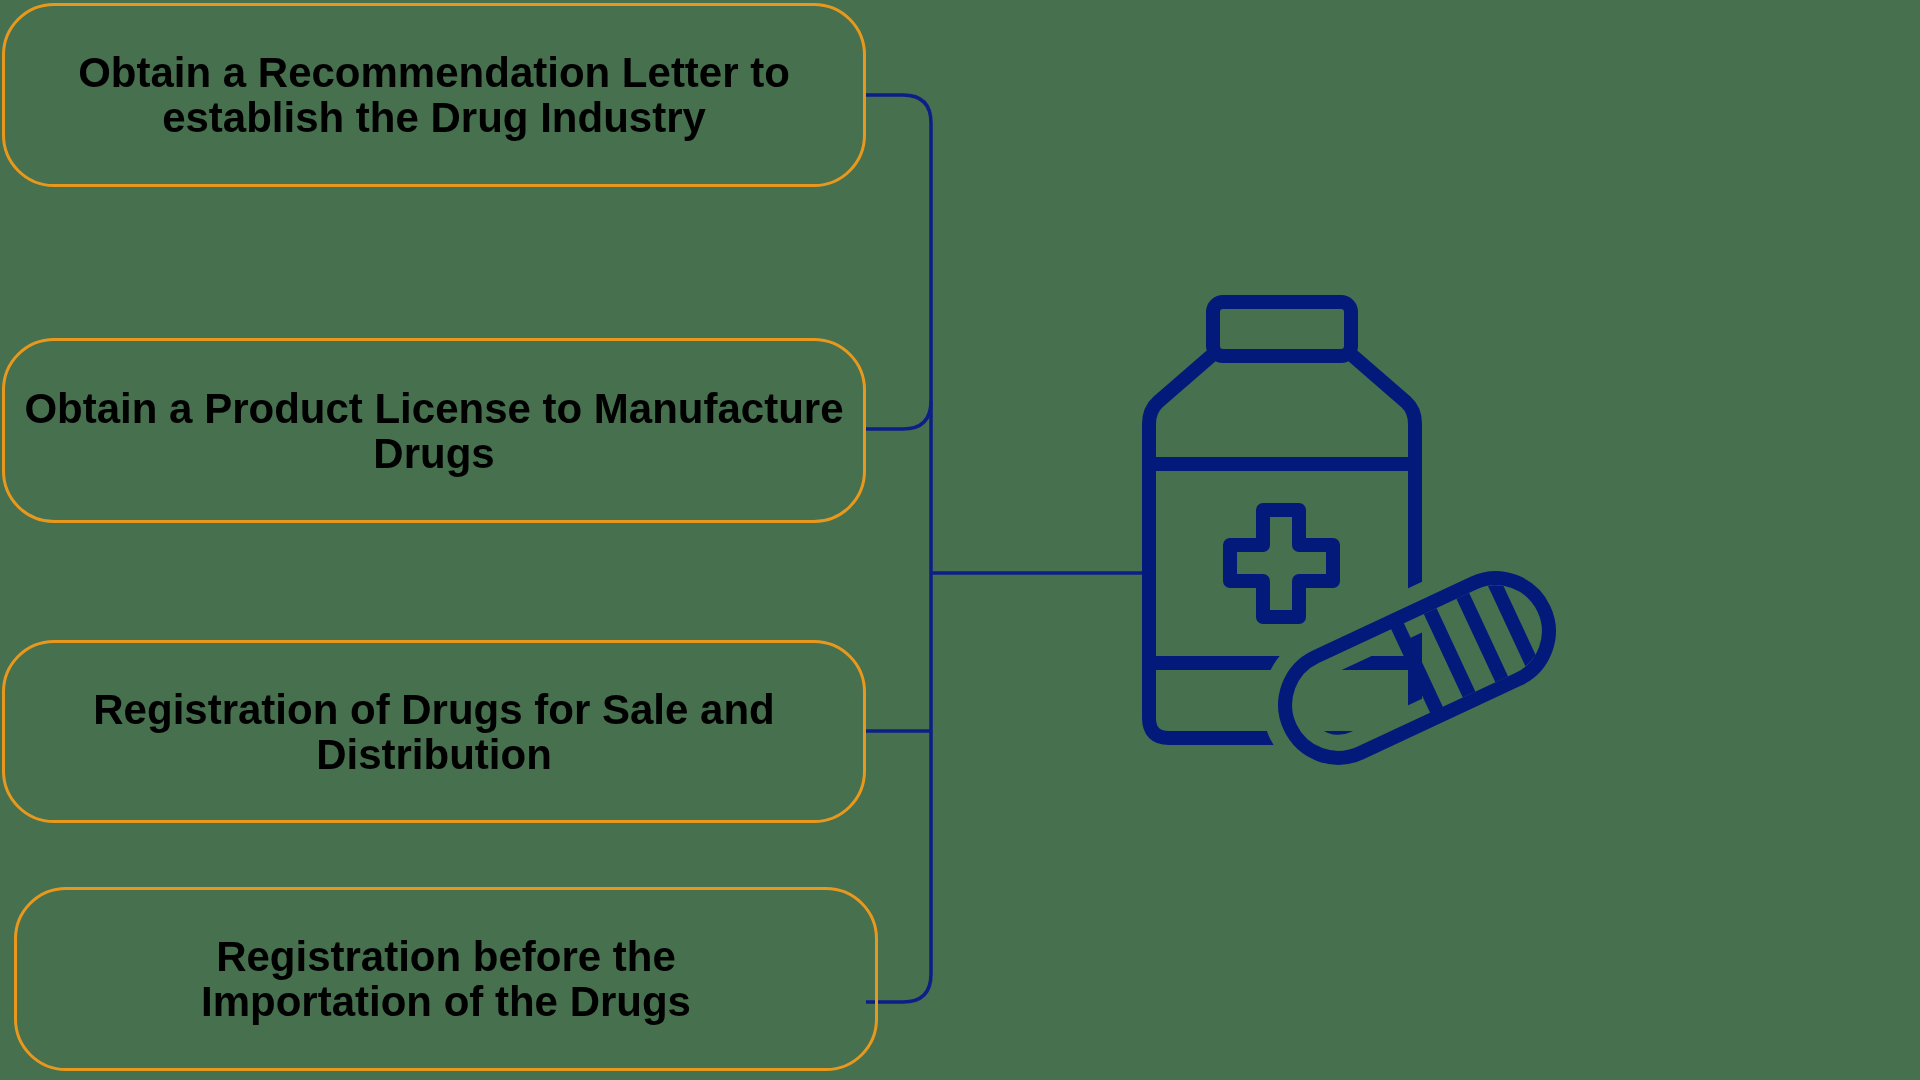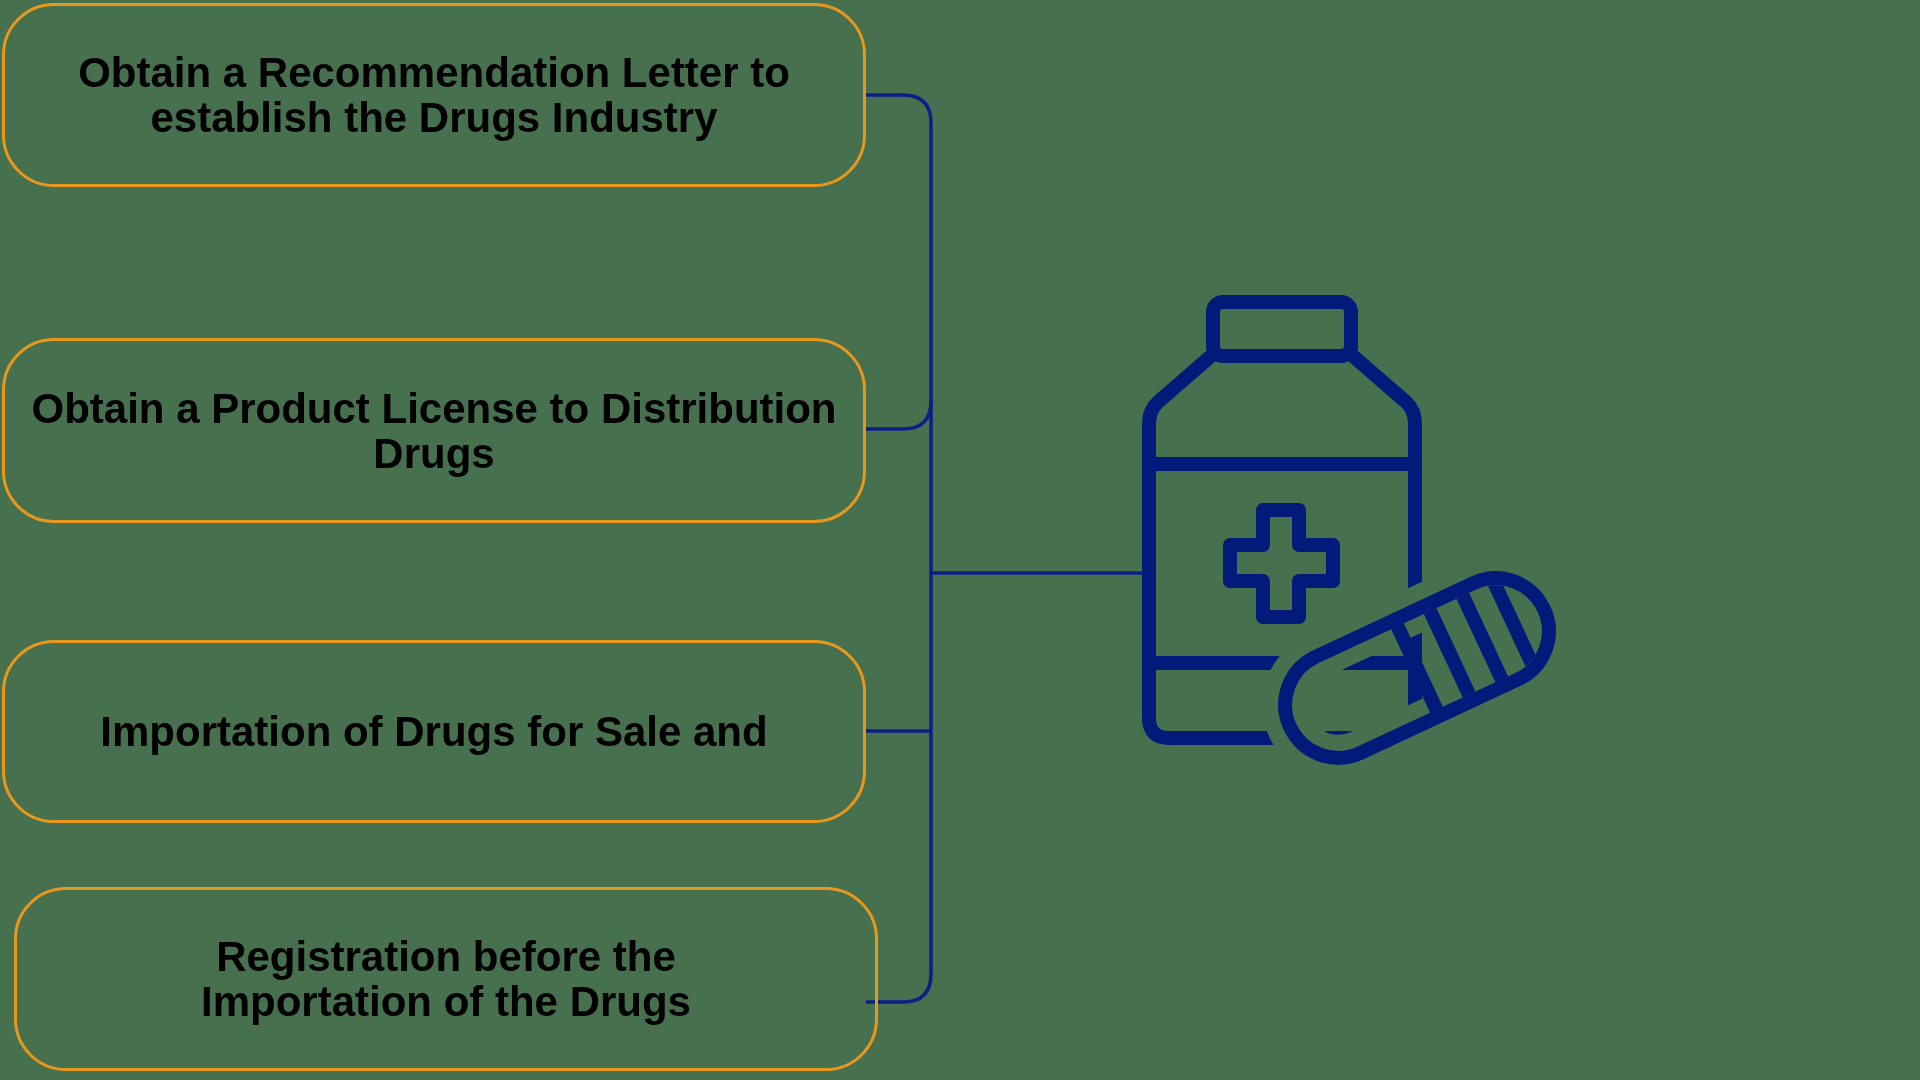--- a/index.html
+++ b/index.html
@@ -78,30 +78,31 @@
       <g clip-path="url(#capsule-inner-clip)">
         <path class="icon-stroke thin" d="M 1453 610 V 726"></path>
         <path class="icon-stroke thin" d="M 1489 610 V 726"></path>
         <path class="icon-stroke thin" d="M 1523 610 V 726"></path>
       </g>
     </g>
   </svg>
 
   <div class="step-box box-1">
     <span class="line">Obtain a Recommendation Letter to</span>
-    <span class="line">establish the Drugs Industry</span>
+    <span class="line">establish the Drug Industry</span>
   </div>
 
   <div class="step-box box-2">
-    <span class="line">Obtain a Product License to Distribution</span>
+    <span class="line">Obtain a Product License to Manufacture</span>
     <span class="line">Drugs</span>
   </div>
 
   <div class="step-box box-3">
-    <span class="line">Importation of Drugs for Sale and</span>
+    <span class="line">Registration of Drugs for Sale and</span>
+    <span class="line">Distribution</span>
   </div>
 
   <div class="step-box box-4">
     <span class="line">Registration before the</span>
     <span class="line">Importation of the Drugs</span>
   </div>
 
 </div>
 
 </body></html>

